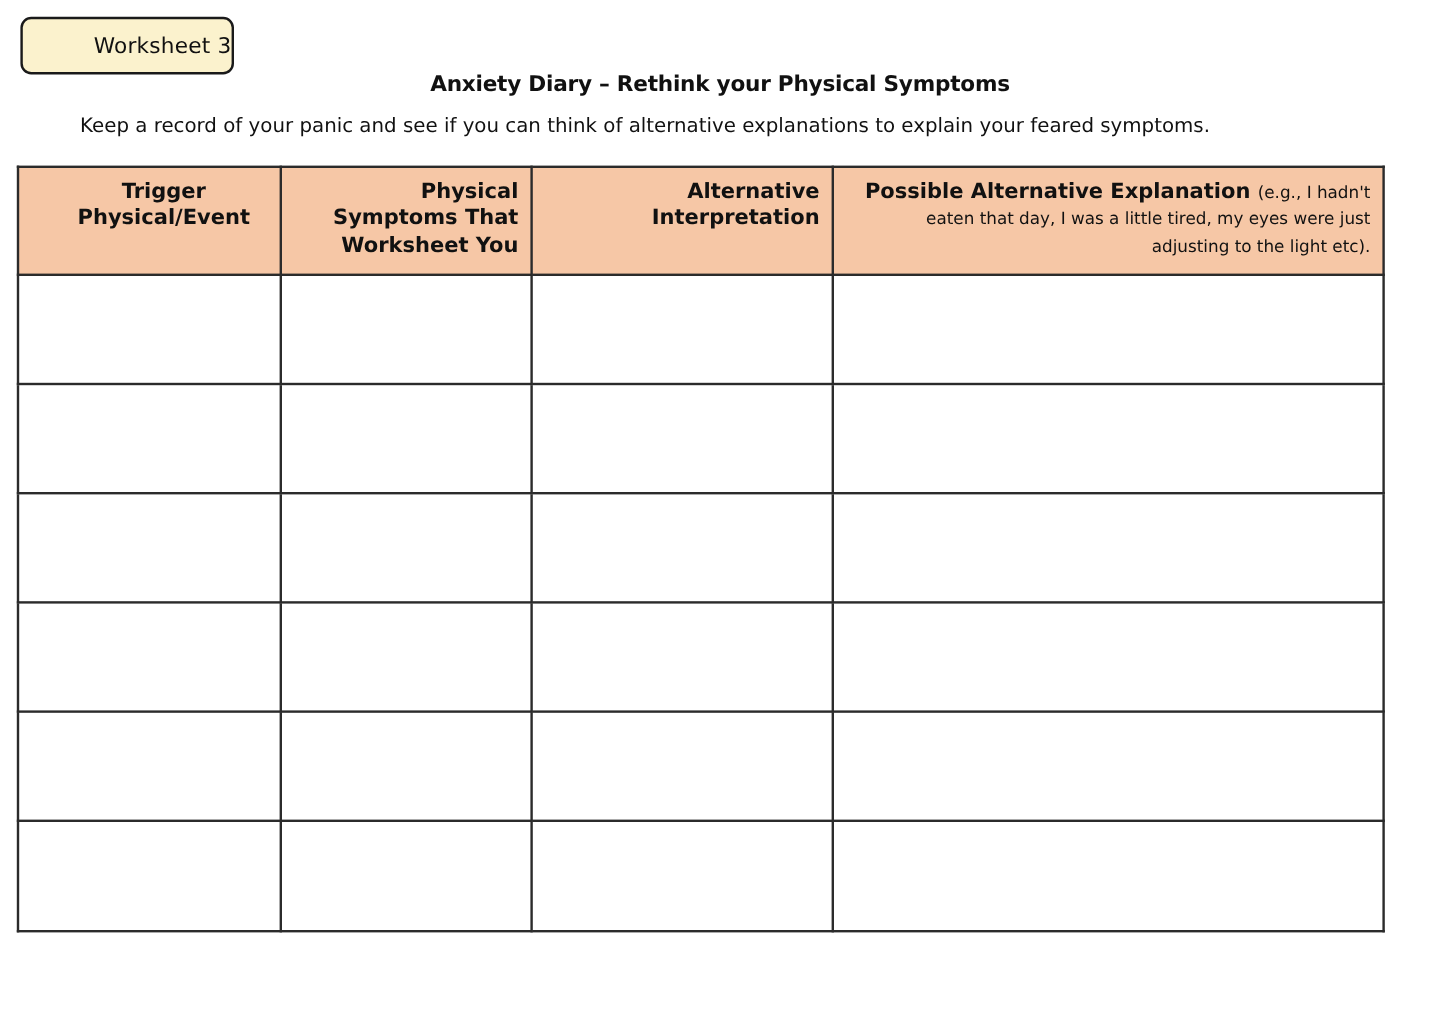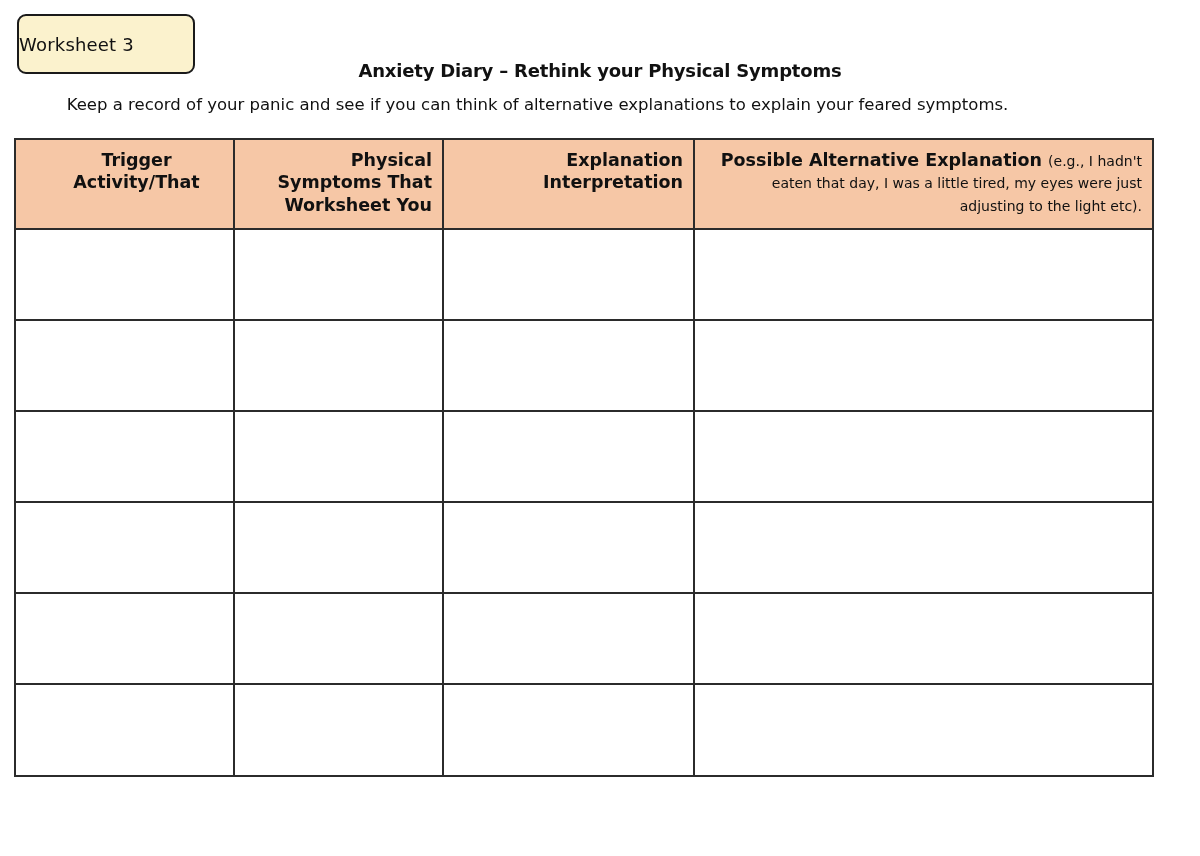--- a/index.html
+++ b/index.html
@@ -19,27 +19,27 @@
     height: 856px;
     background: #ffffff;
   }
 
   
   .badge {
     position: absolute;
     left: 17px;
     top: 14px;
     width: 178px;
-    height: 60px;
+    height: 48px;
     background: #fbf2cd;
     border: 2px solid #1a1a1a;
     border-radius: 9px;
     display: flex;
     align-items: center;
-    justify-content: flex-start;
+    justify-content: flex-end;
   }
   .badge-label {
     font-family: "DejaVu Sans", sans-serif;
     font-size: 18px;
     font-weight: 400;
     color: #111111;
     letter-spacing: 0.2px;
     white-space: nowrap;
   }
 
@@ -147,35 +147,35 @@
       <col class="col-catastro">
       <col class="col-alt">
     </colgroup>
 
     <thead>
       <tr>
 
         <th>
           <div class="hd-inner hd-center">
             <div>Trigger</div>
-            <div>Activity/That</div>
+            <div>Physical/Event</div>
           </div>
         </th>
 
         <th>
           <div class="hd-inner hd-left">
             <div>Physical</div>
             <div>Symptoms That</div>
             <div>Worksheet You</div>
           </div>
         </th>
 
         <th>
           <div class="hd-inner hd-left">
-            <div>Explanation</div>
+            <div>Alternative</div>
             <div>Interpretation</div>
           </div>
         </th>
 
         <th>
           <div class="hd-inner hd-left">
             <span>Possible Alternative Explanation</span>
             <span class="hd-note">(e.g., I hadn't eaten that day, I was a little tired, my eyes were just adjusting to the light etc).</span>
           </div>
         </th>

